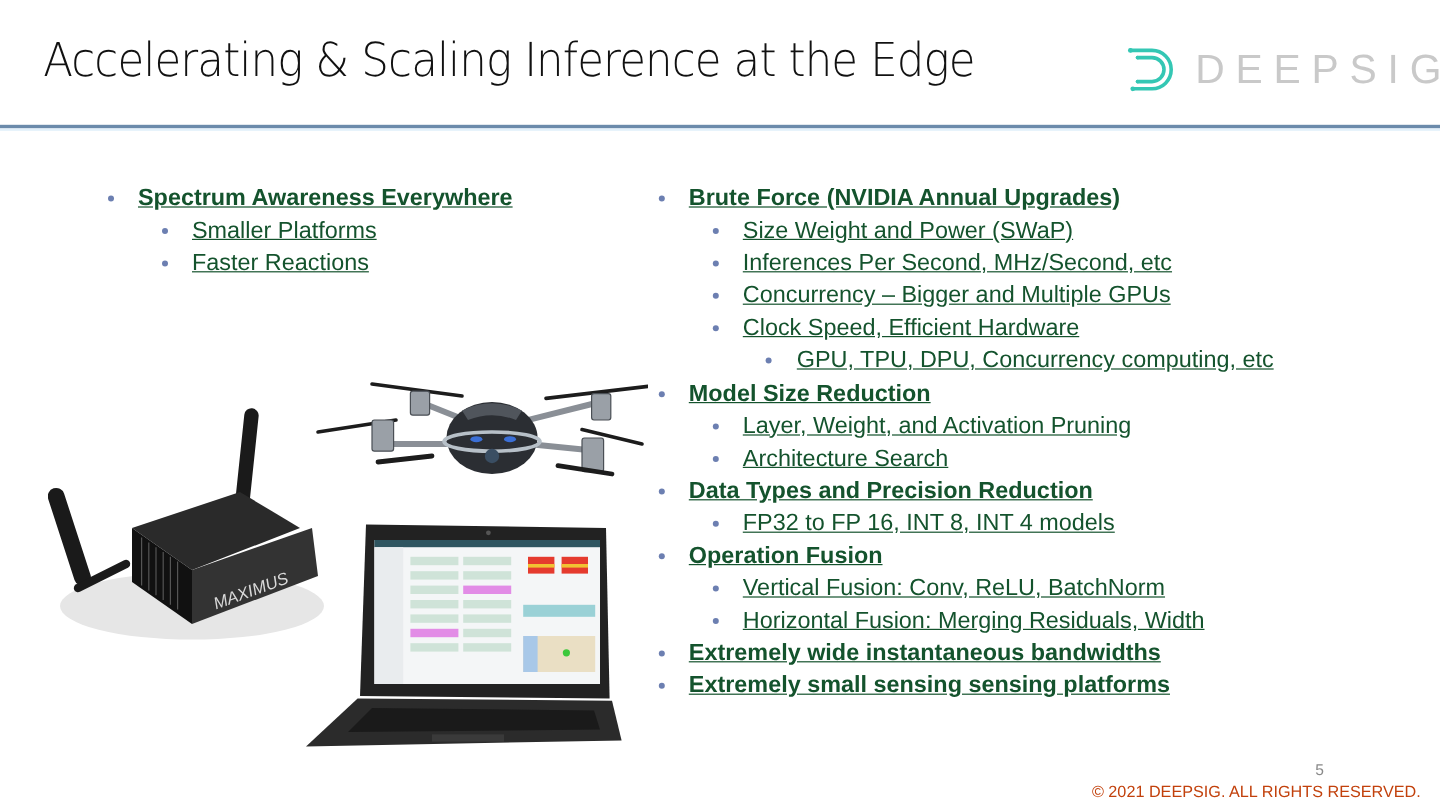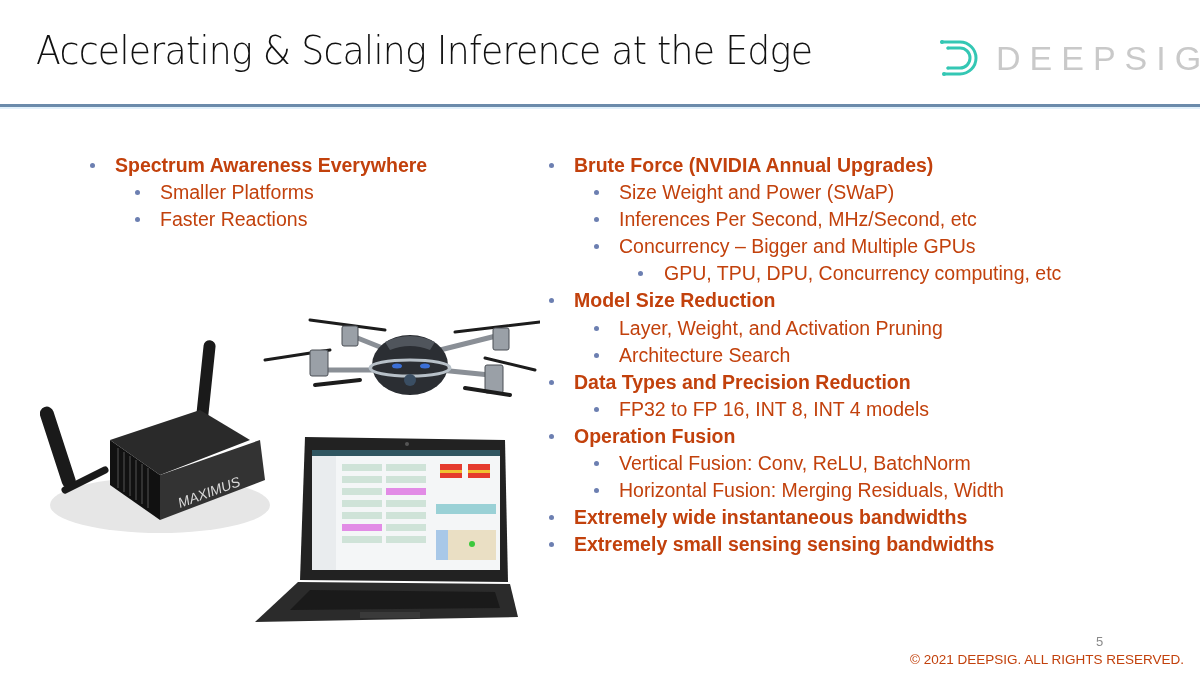--- a/index.html
+++ b/index.html
@@ -17,21 +17,21 @@
     .logo { position: absolute; left: 938px; top: 36px; display: flex; align-items: center; }
     .logo svg { width: 48px; height: 44px; }
     .logo-text {
       margin-left: 10px; font-size: 34px; letter-spacing: 9px; color: #c9c9c9;
       font-family: "Liberation Sans", sans-serif; font-weight: 400;
     }
     .rule { position: absolute; left: 0; top: 104px; width: 1200px; height: 3px; background: #6b8bab; }
     .rule2 { position: absolute; left: 0; top: 107px; width: 1200px; height: 2px; background: #e2f1fb; }
 
     ul.blist { list-style: none; margin: 0; padding: 0; position: absolute; }
-    .blist li { position: relative; white-space: nowrap; font-size: 19.5px; line-height: 27.1px; color: #c2410c; }
+    .blist li { position: relative; white-space: nowrap; font-size: 19.5px; line-height: 27.1px; color: #14532d; text-decoration: underline; }
     .blist li::before {
       content: ""; position: absolute; width: 5px; height: 5px; border-radius: 50%;
       background: #6c7fb1; top: 11px;
     }
     .l1 { padding-left: 28px; font-weight: bold; }
     .l1::before { left: 3px; }
     .l2 { padding-left: 73px; }
     .l2::before { left: 48px; }
     .l3 { padding-left: 118px; }
     .l3::before { left: 92px; }
@@ -74,31 +74,32 @@
   <li class="l1">Spectrum Awareness Everywhere</li>
   <li class="l2">Smaller Platforms</li>
   <li class="l2">Faster Reactions</li>
 </ul>
 
 <ul class="blist" id="right-list">
   <li class="l1">Brute Force (NVIDIA Annual Upgrades)</li>
   <li class="l2">Size Weight and Power (SWaP)</li>
   <li class="l2">Inferences Per Second, MHz/Second, etc</li>
   <li class="l2">Concurrency – Bigger and Multiple GPUs</li>
+  <li class="l2">Clock Speed, Efficient Hardware</li>
   <li class="l3">GPU, TPU, DPU, Concurrency computing, etc</li>
   <li class="l1">Model Size Reduction</li>
   <li class="l2">Layer, Weight, and Activation Pruning</li>
   <li class="l2">Architecture Search</li>
   <li class="l1">Data Types and Precision Reduction</li>
   <li class="l2">FP32 to FP 16, INT 8, INT 4 models</li>
   <li class="l1">Operation Fusion</li>
   <li class="l2">Vertical Fusion:  Conv, ReLU, BatchNorm</li>
   <li class="l2">Horizontal Fusion:  Merging Residuals, Width</li>
   <li class="l1">Extremely wide instantaneous bandwidths</li>
-  <li class="l1">Extremely small sensing sensing bandwidths</li>
+  <li class="l1">Extremely small sensing sensing platforms</li>
 </ul>
 
 <svg class="img" id="drone" viewBox="0 0 280 100">
 
   <g stroke="#1c1c1c" stroke-width="3" stroke-linecap="round">
     <line x1="50" y1="10" x2="125" y2="20"></line>
     <line x1="195" y1="22" x2="280" y2="12"></line>
     <line x1="5" y1="50" x2="70" y2="40"></line>
     <line x1="225" y1="48" x2="275" y2="60"></line>
   </g>

